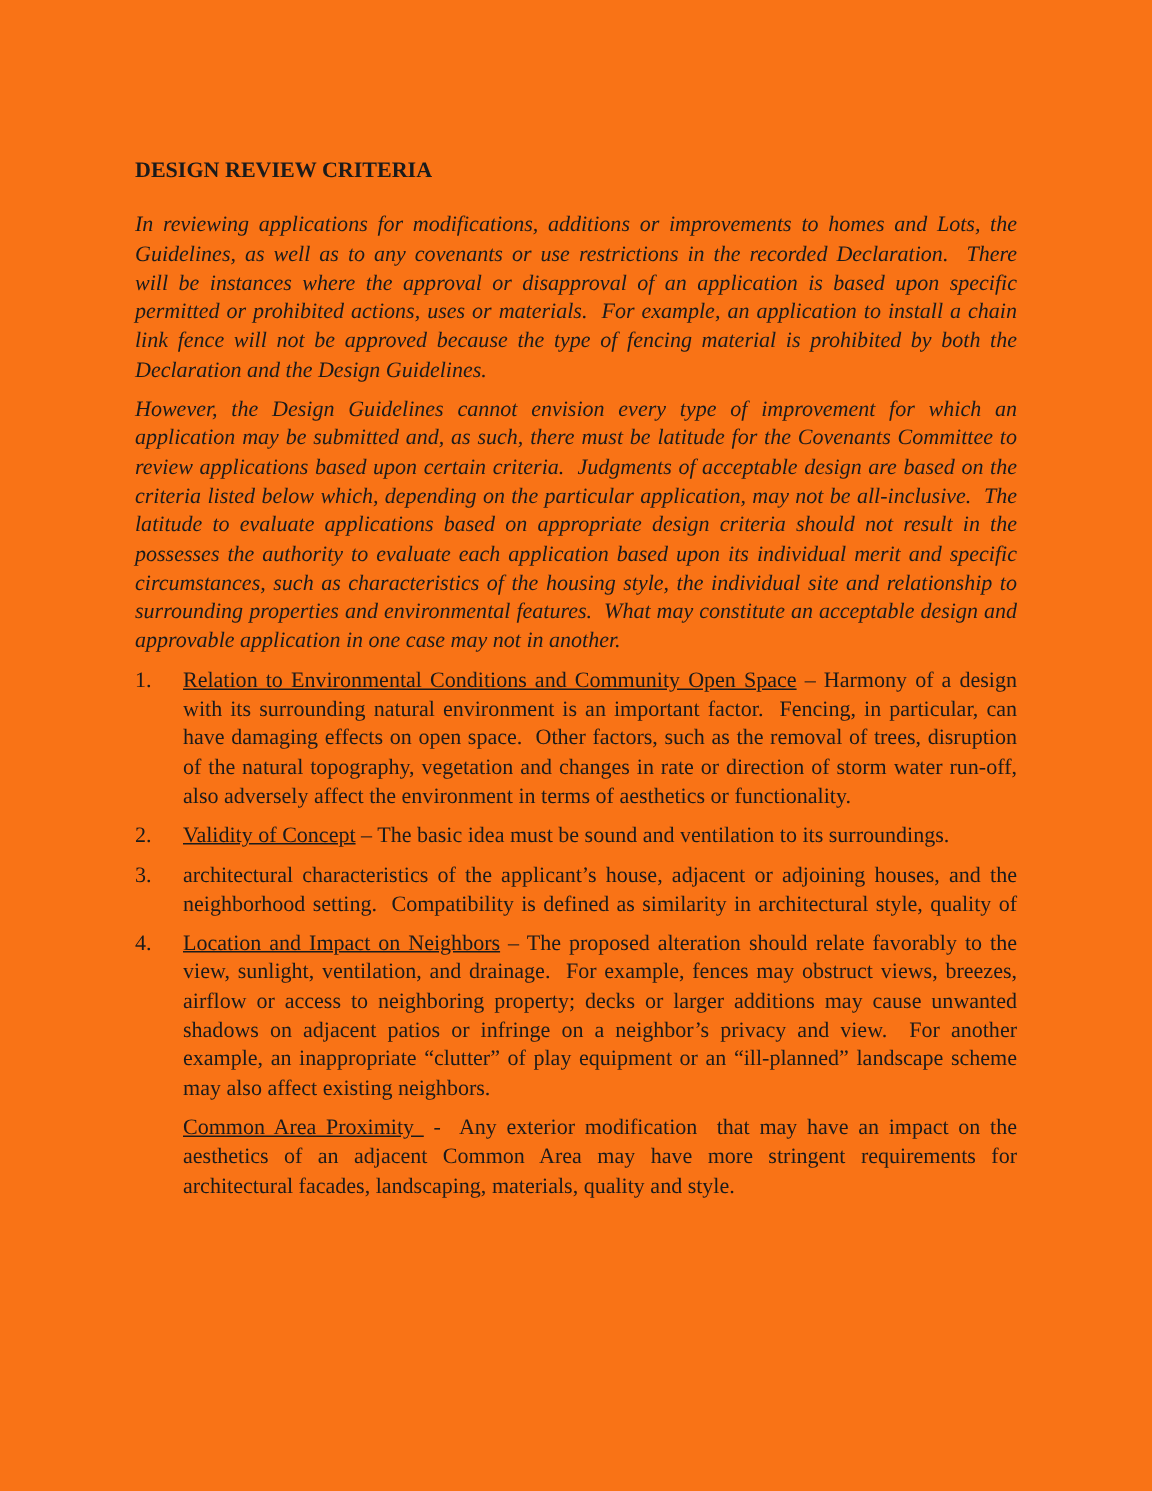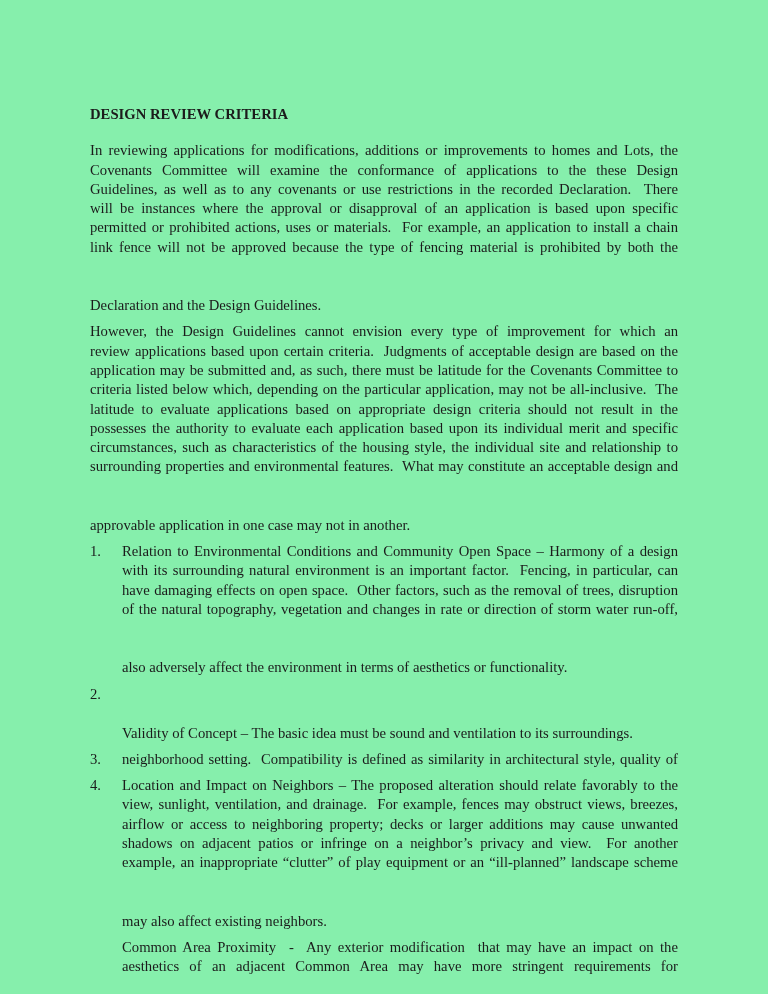--- a/index.html
+++ b/index.html
@@ -1,69 +1,68 @@
 <!DOCTYPE html>
 <html><head>
 <meta charset="utf-8">
 <style>
   html, body { margin: 0; padding: 0; background: #ffffff; }
   .page {
     position: relative;
     width: 768px;
     height: 994px;
-    background: #86efac;
+    background: #f97316;
     overflow: hidden;
     font-family: "Liberation Serif", "DejaVu Serif", serif;
   }
   .doc {
     position: absolute;
     left: 90px;
     top: 105px;
     width: 588px;
     font-size: 14.7px;
     line-height: 19.3px;
     color: #1b1b1b;
   }
   .heading {
     font-weight: bold;
     margin-bottom: 17px;
     white-space: pre-wrap;
   }
-  .para { margin-bottom: 7px; }
+  .para { margin-bottom: 7px; font-style: italic; }
   .item { display: flex; margin-bottom: 7px; }
   .num { flex: none; width: 32px; }
   .body { flex: 1; min-width: 0; }
   .line {
     text-align: justify;
     text-align-last: justify;
     white-space: pre-wrap;
   }
-  .line.last { text-align-last: left; margin-top: 39px; }
-  .u { }
+  .line.last { text-align-last: left; }
+  .u { text-decoration: underline; }
 </style>
 </head>
 <body>
 
 <div class="page">
   <div class="doc">
     <div class="heading">DESIGN REVIEW CRITERIA</div>
     <div id="doc-body">
         <div class="para">
           <div class="line"><span>In reviewing applications for modifications, additions or improvements to homes and Lots, the</span></div>
-          <div class="line"><span>Covenants Committee will examine the conformance of applications to the these Design</span></div>
           <div class="line"><span>Guidelines, as well as to any covenants or use restrictions in the recorded Declaration.  There</span></div>
           <div class="line"><span>will be instances where the approval or disapproval of an application is based upon specific</span></div>
           <div class="line"><span>permitted or prohibited actions, uses or materials.  For example, an application to install a chain</span></div>
           <div class="line"><span>link fence will not be approved because the type of fencing material is prohibited by both the</span></div>
           <div class="line last"><span>Declaration and the Design Guidelines.</span></div>
         </div>
         <div class="para">
           <div class="line"><span>However, the Design Guidelines cannot envision every type of improvement for which an</span></div>
+          <div class="line"><span>application may be submitted and, as such, there must be latitude for the Covenants Committee to</span></div>
           <div class="line"><span>review applications based upon certain criteria.  Judgments of acceptable design are based on the</span></div>
-          <div class="line"><span>application may be submitted and, as such, there must be latitude for the Covenants Committee to</span></div>
           <div class="line"><span>criteria listed below which, depending on the particular application, may not be all-inclusive.  The</span></div>
           <div class="line"><span>latitude to evaluate applications based on appropriate design criteria should not result in the</span></div>
           <div class="line"><span>possesses the authority to evaluate each application based upon its individual merit and specific</span></div>
           <div class="line"><span>circumstances, such as characteristics of the housing style, the individual site and relationship to</span></div>
           <div class="line"><span>surrounding properties and environmental features.  What may constitute an acceptable design and</span></div>
           <div class="line last"><span>approvable application in one case may not in another.</span></div>
         </div>
         <div class="item">
           <span class="num">1.</span>
           <div class="body">
@@ -76,20 +75,21 @@
         </div>
         <div class="item">
           <span class="num">2.</span>
           <div class="body">
             <div class="line last"><span class="u">Validity of Concept</span><span> – The basic idea must be sound and ventilation to its surroundings.</span></div>
           </div>
         </div>
         <div class="item">
           <span class="num">3.</span>
           <div class="body">
+            <div class="line"><span>architectural characteristics of the applicant’s house, adjacent or adjoining houses, and the</span></div>
             <div class="line"><span>neighborhood setting.  Compatibility is defined as similarity in architectural style, quality of</span></div>
           </div>
         </div>
         <div class="item">
           <span class="num">4.</span>
           <div class="body">
             <div class="line"><span class="u">Location and Impact on Neighbors</span><span> – The proposed alteration should relate favorably to the</span></div>
             <div class="line"><span>view, sunlight, ventilation, and drainage.  For example, fences may obstruct views, breezes,</span></div>
             <div class="line"><span>airflow or access to neighboring property; decks or larger additions may cause unwanted</span></div>
             <div class="line"><span>shadows on adjacent patios or infringe on a neighbor’s privacy and view.  For another</span></div>

